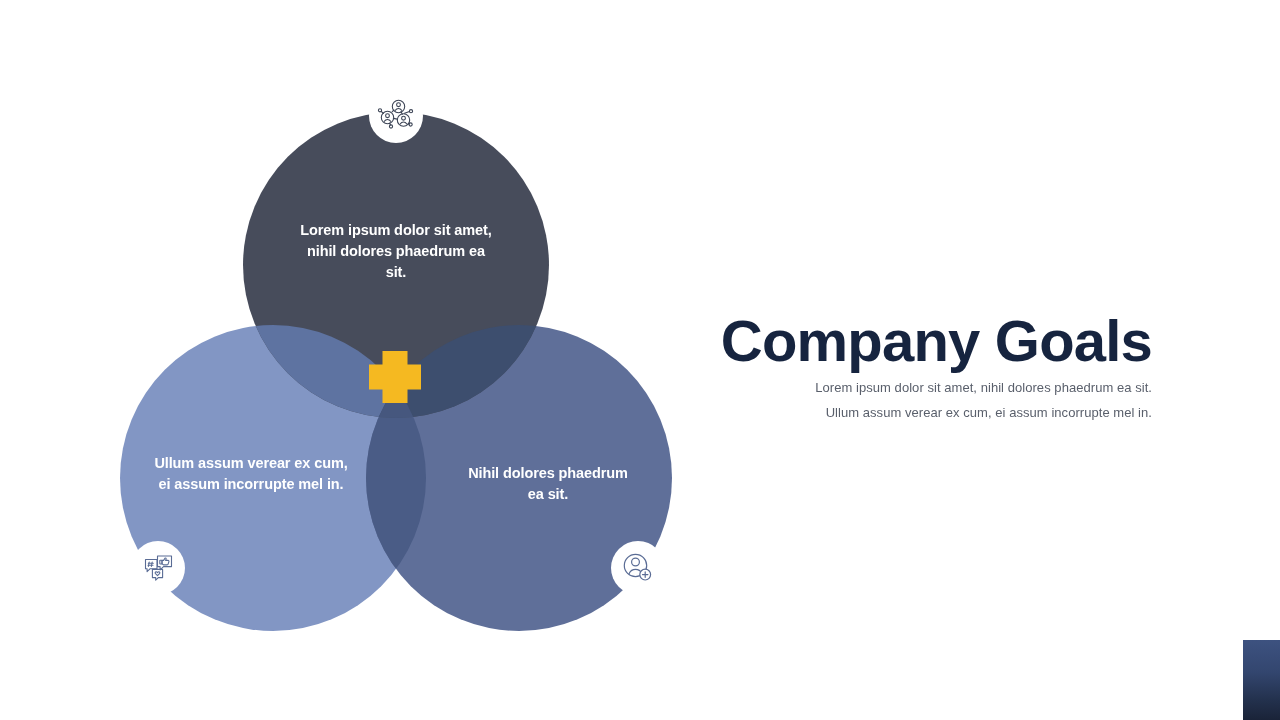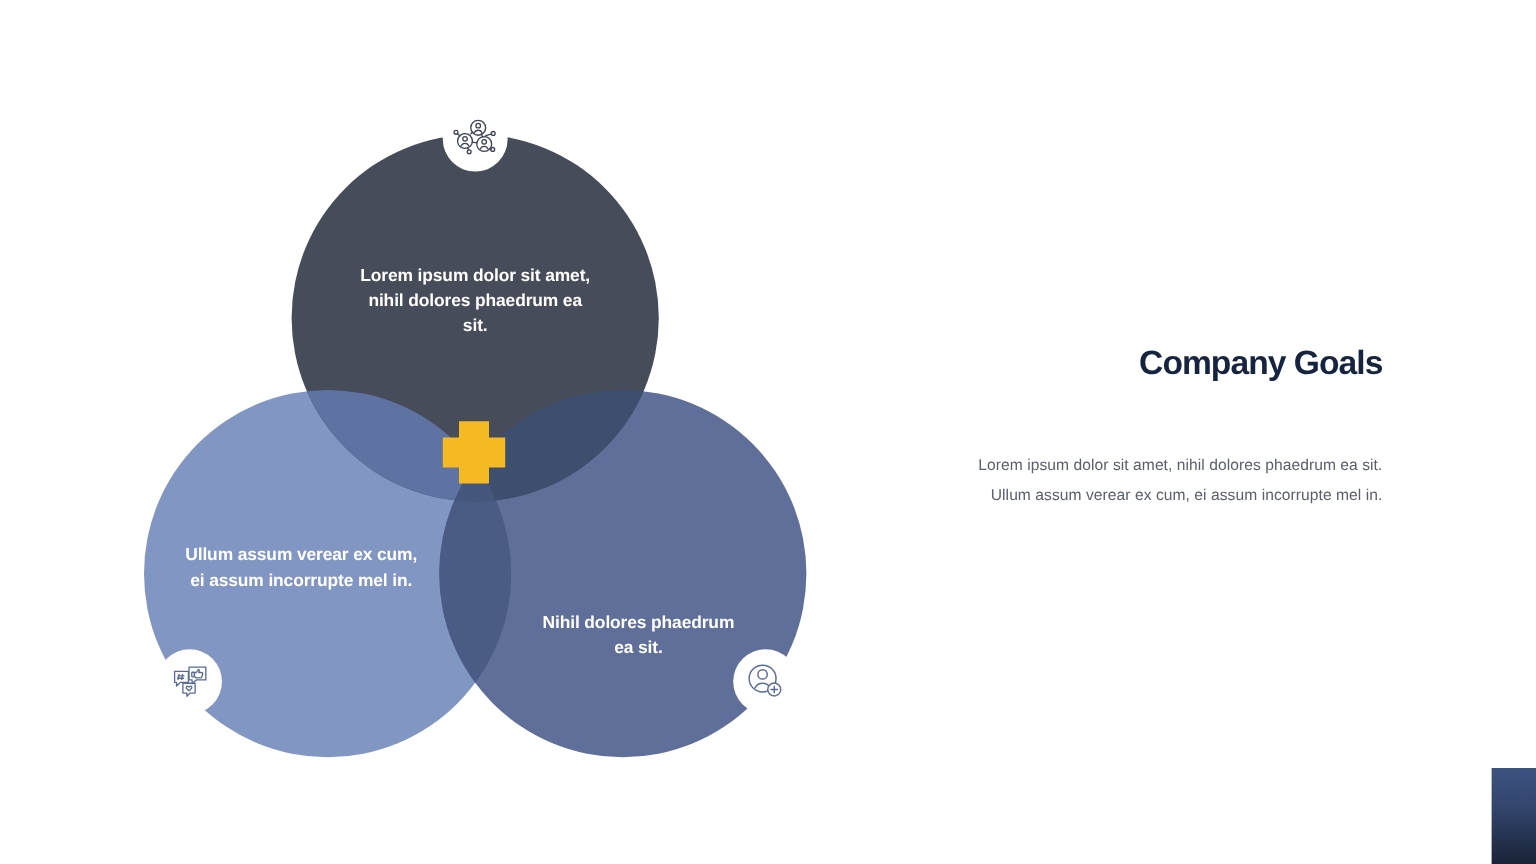--- a/index.html
+++ b/index.html
@@ -51,39 +51,38 @@
     left: 296px;
     top: 220px;
     width: 200px;
   }
   #venn-label-left {
     left: 152px;
     top: 453px;
     width: 198px;
   }
   #venn-label-right {
-    left: 449px;
+    left: 465px;
     top: 463px;
     width: 166px;
-    margin-top: 46px;
   }
 
   
   #content-panel {
     position: absolute;
     left: 720px;
     top: 0;
     width: 560px;
     height: 720px;
   }
   #page-title {
     position: absolute;
     right: 128px;
     top: 268px;
-    font-size: 28px;
+    font-size: 58px;
     font-weight: bold;
     color: #16243f;
     letter-spacing: -0.8px;
     white-space: nowrap;
   }
   #body-text {
     position: absolute;
     right: 128px;
     top: 375px;
     width: 400px;

